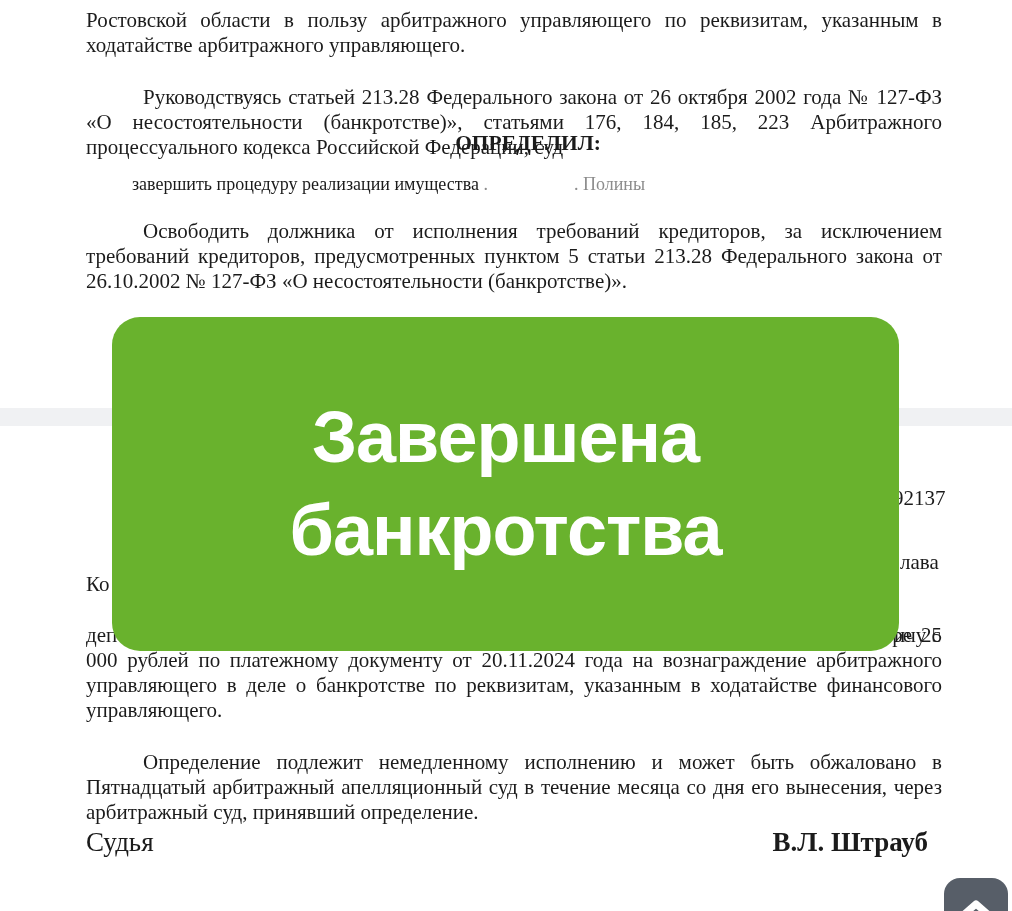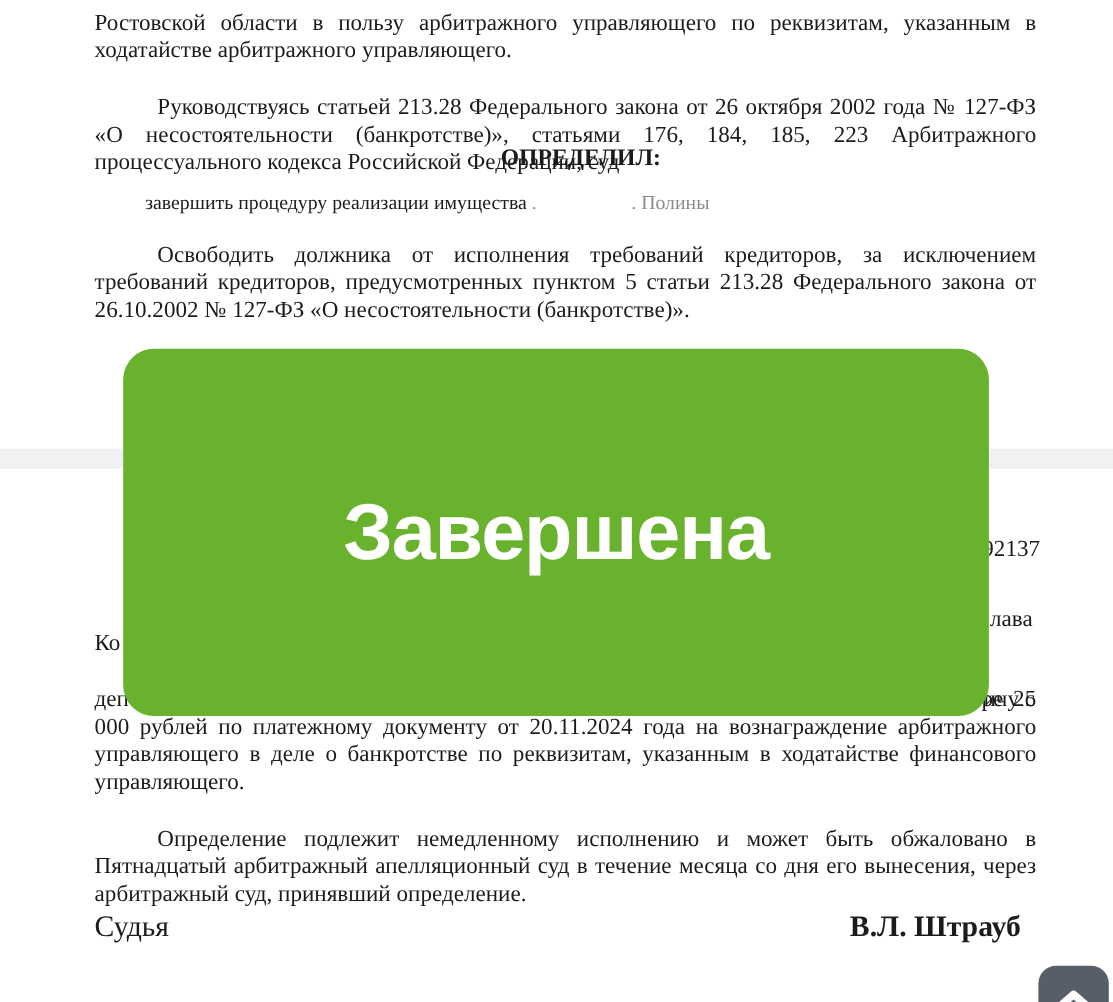--- a/index.html
+++ b/index.html
@@ -94,20 +94,21 @@
 
   <p id="para-appeal" class="para indent">Определение подлежит немедленному исполнению и может быть обжаловано в Пятнадцатый арбитражный апелляционный суд в течение месяца со дня его вынесения, через арбитражный суд, принявший определение.</p>
 
   <div id="signature-row">
     <span id="signature-role">Судья</span>
     <span id="signature-name">В.Л. Штрауб</span>
   </div>
 
   <div id="badge">
     <span>Завершена</span>
+    <span>банкротства</span>
   </div>
 
   <button id="scroll-top">
     <span>
       <svg width="36" height="20" viewBox="0 0 36 20">
         <path d="M3 17 L18 4 L33 17" stroke="#ffffff" stroke-width="7" fill="none" stroke-linecap="round" stroke-linejoin="round"></path>
       </svg>
     </span>
   </button>
 

